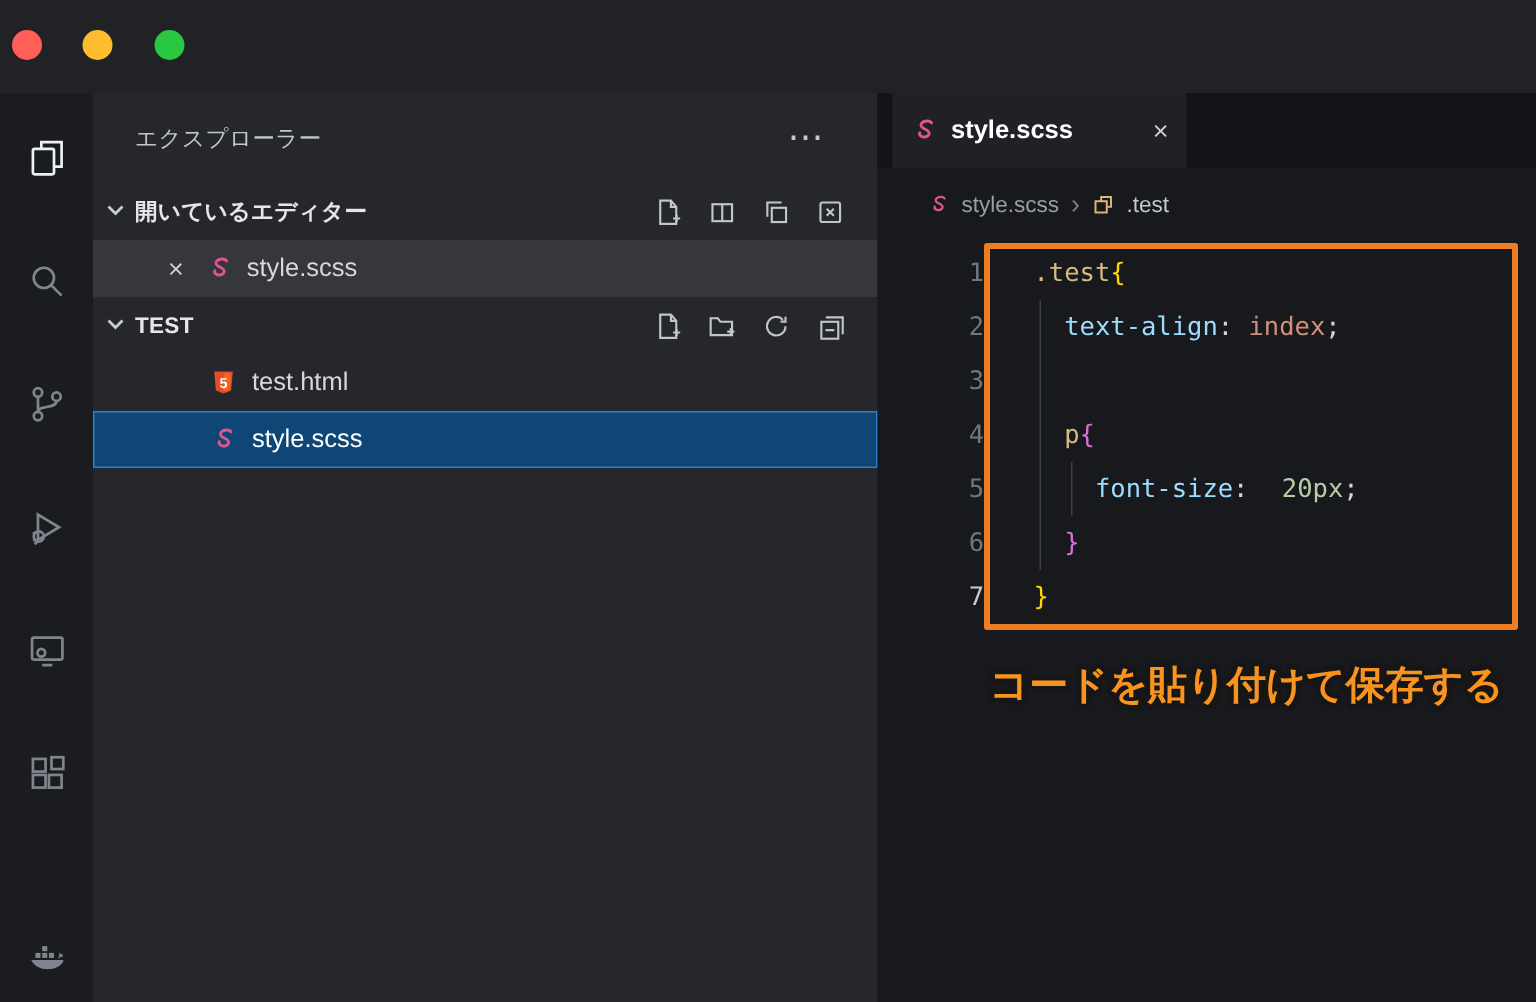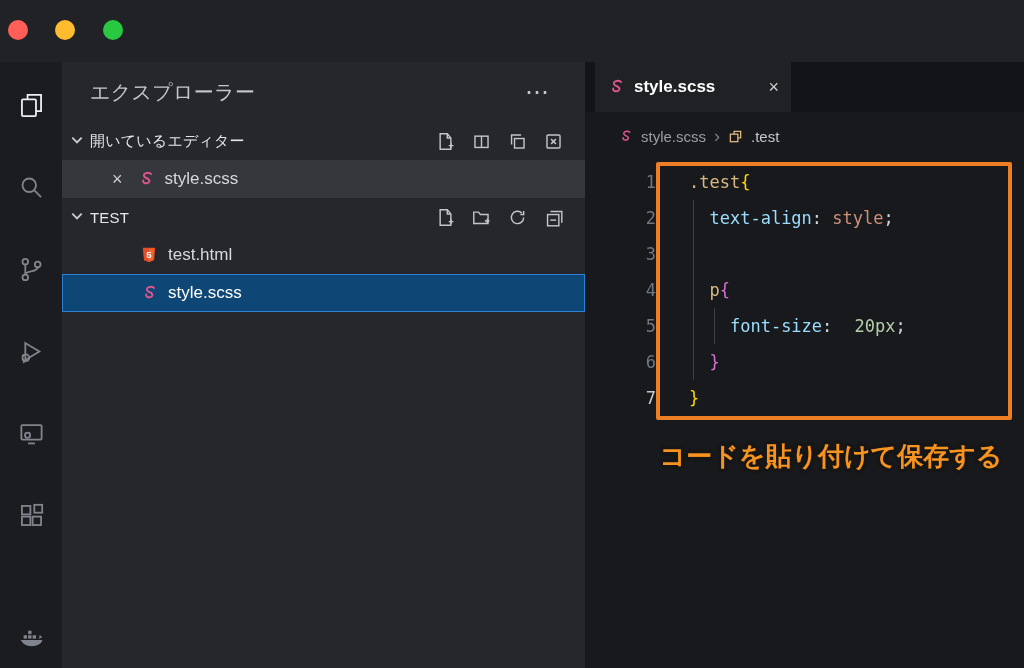--- a/index.html
+++ b/index.html
@@ -26,27 +26,27 @@
   .ab-item { width:30px; height:30px; margin-bottom:52px; display:flex; align-items:center; justify-content:center; cursor:pointer; }
   .ab-item svg { width:27px; height:27px; stroke:#80858d; fill:none; stroke-width:1.6; }
   .ab-item.active svg { stroke:#eceff3; }
   .ab-item.docker { margin-top:auto; margin-bottom:16px; }
   .ab-item.docker svg { stroke:none; }
   .ab-item.docker path, .ab-item.docker rect { fill:#80858d; }
 
   
   .sidebar { position:absolute; left:62px; top:62px; width:523px; height:606px; background:#25272c; color:#cfd2d6; }
   .sidebar-title-row { height:60px; display:flex; align-items:center; padding:0 28px; }
-  .sidebar-title { font-size:20px; color:#c3c6ca; letter-spacing:.3px; }
+  .sidebar-title { font-size:15px; color:#c3c6ca; letter-spacing:.3px; }
   .more-actions { margin-left:auto; font-size:24px; color:#c3c6ca; letter-spacing:2px; line-height:10px; cursor:pointer; padding:4px 6px; }
 
   .section-header { height:38px; display:flex; align-items:center; padding-left:8px; }
   .section-header .chev { width:16px; height:16px; margin-right:4px; }
   .section-header .chev svg { width:14px; height:14px; stroke:#c9ccd0; fill:none; stroke-width:1.6; }
-  .section-label { font-size:15px; font-weight:normal; color:#e4e6e9; letter-spacing:.2px; }
+  .section-label { font-size:15px; font-weight:bold; color:#e4e6e9; letter-spacing:.2px; }
   .section-actions { margin-left:auto; display:flex; align-items:center; gap:17px; padding-right:22px; }
   .section-actions svg { width:19px; height:19px; stroke:#c2c5c9; fill:none; stroke-width:1.2; cursor:pointer; }
 
   .row { height:38px; display:flex; align-items:center; font-size:17px; color:#d6d8db; cursor:pointer; }
   .row .ficon { width:18px; height:18px; margin-right:10px; flex:0 0 auto; }
   .row.open-editor-row { background:#35373c; padding-left:50px; }
   .row .close-x { color:#cfcfcf; font-size:18px; margin-right:14px; }
   .row.tree-row { padding-left:78px; }
   .row.selected { background:#0e4775; box-shadow:inset 0 0 0 1px #2b80d4; color:#ffffff; }
 
@@ -291,21 +291,21 @@
   <div class="code-area">
     <div class="indent-guide guide-1"></div>
     <div class="indent-guide guide-2"></div>
     <div>
         <div class="code-line">
           <span class="gutter">1</span>
           <span class="code-text"><span class="tok-selector">.test</span><span class="tok-bracket1">{</span></span>
         </div>
         <div class="code-line">
           <span class="gutter">2</span>
-          <span class="code-text"><span class="tok-plain">  </span><span class="tok-property">text-align</span><span class="tok-punct">:</span><span class="tok-plain"> </span><span class="tok-value">style</span><span class="tok-punct">;</span></span>
+          <span class="code-text"><span class="tok-plain">  </span><span class="tok-property">text-align</span><span class="tok-punct">:</span><span class="tok-plain"> </span><span class="tok-value">index</span><span class="tok-punct">;</span></span>
         </div>
         <div class="code-line">
           <span class="gutter">3</span>
           <span class="code-text"></span>
         </div>
         <div class="code-line">
           <span class="gutter">4</span>
           <span class="code-text"><span class="tok-plain">  </span><span class="tok-selector">p</span><span class="tok-bracket2">{</span></span>
         </div>
         <div class="code-line">

